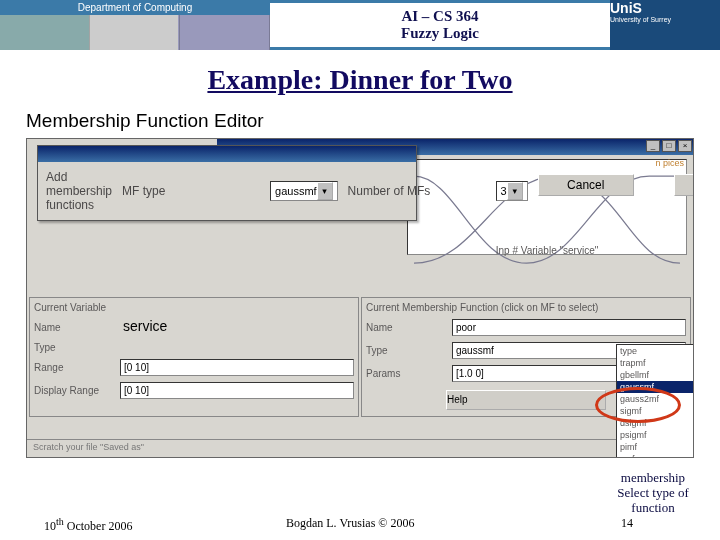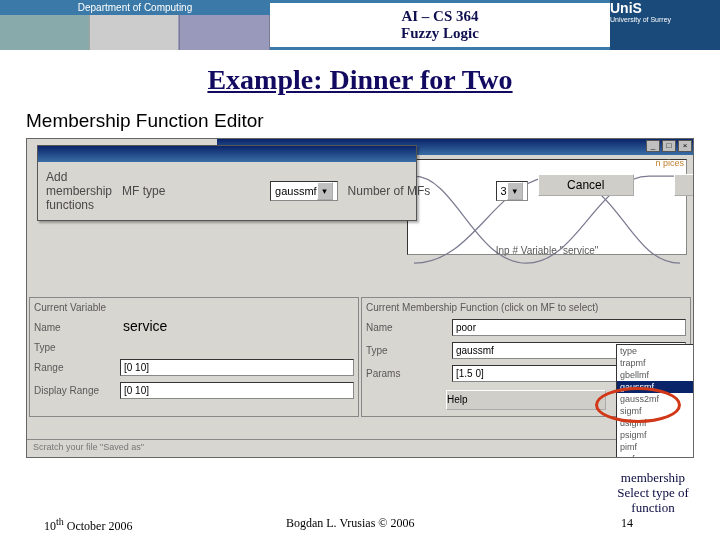--- a/index.html
+++ b/index.html
@@ -150,21 +150,21 @@
       <div class="prow">
           <label>Name</label>
           <div class="pval">poor</div>
         </div>
       <div class="prow">
           <label>Type</label>
           <div class="pval"><span>gaussmf</span><span style="float:right">▾</span></div>
         </div>
       <div class="prow">
           <label>Params</label>
-          <div class="pval">[1.5 0]</div>
+          <div class="pval">[1.0 0]</div>
         </div>
       <div class="helpbtn">Help</div>
       <div class="typelist">
         <div>type</div>
         <div>trapmf</div>
         <div>gbellmf</div>
         <div class="sel">gaussmf</div>
         <div>gauss2mf</div>
         <div>sigmf</div>
         <div>dsigmf</div>

